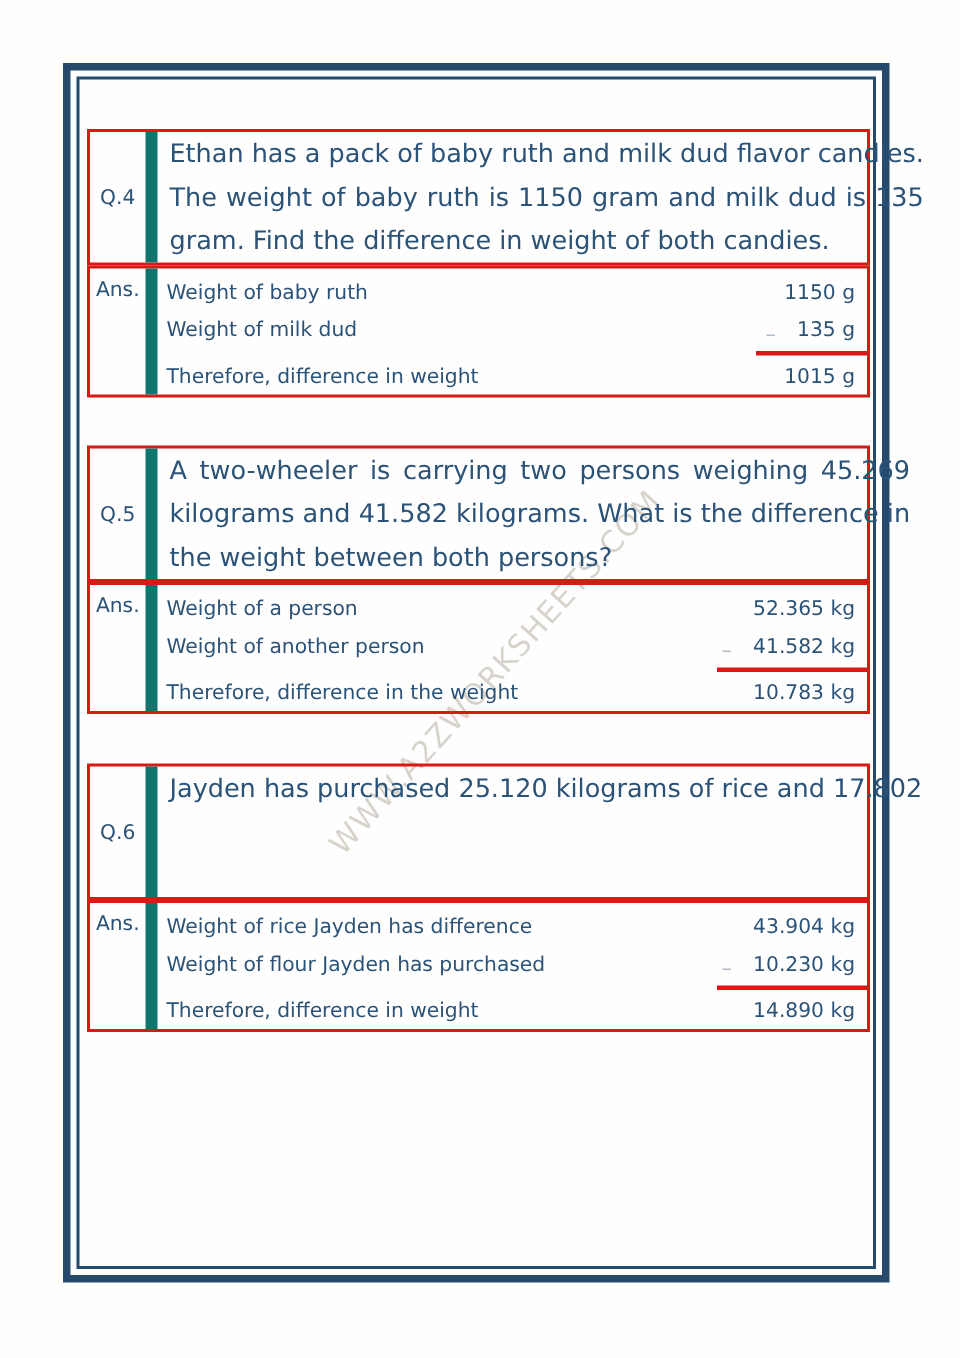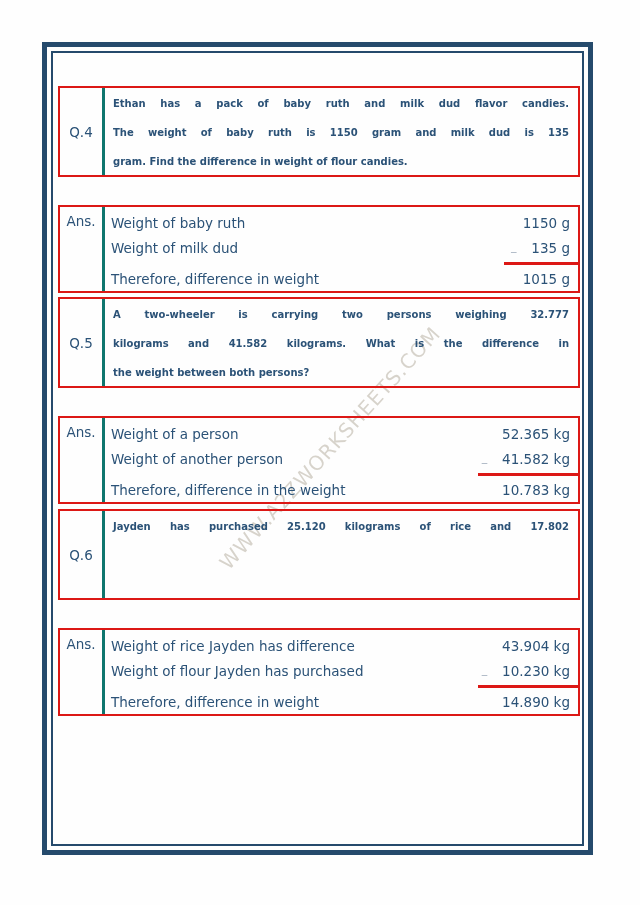--- a/index.html
+++ b/index.html
@@ -25,31 +25,31 @@
   }
   
   .block { position:absolute; left:58px; width:522px; z-index:2; }
   .block-1 { top:86px; }
   .block-2 { top:297px; }
   .block-3 { top:509px; }
   .qbox, .abox {
     display:flex; box-sizing:border-box; border:2px solid #dc1815; background:transparent;
   }
   .qbox { height:91px; }
-  .abox { height:88px;margin-top:28px; }
+  .abox { height:88px; }
   .lcell {
-    width:45px; flex:0 0 45px; border-right:3px solid #0f766e; box-sizing:border-box;
+    width:45px; flex:0 0 45px; border-right:8px solid #0f766e; box-sizing:border-box;
     font-size:13.5px;
   }
   .qlabel { display:flex; align-items:center; justify-content:center; }
   .alabel { text-align:center; padding-top:6px; }
   .qtext { flex:1; padding:1px 9px 0 8px; box-sizing:border-box; }
   .qline {
-    font-size:10px; line-height:29px; white-space:nowrap;
-    text-align:justify; text-align-last:justify;font-weight:bold;
+    font-size:17px; line-height:29px; white-space:nowrap;
+    text-align:justify; text-align-last:justify;
   }
   .qline.last { text-align-last:left; }
   .arows {
     flex:1; box-sizing:border-box; padding:4px 8px 0 6px; position:relative;
     display:flex; flex-direction:column;
   }
   .arow {
     display:flex; justify-content:space-between; align-items:center;
     height:27px; font-size:13.5px;
   }
@@ -70,21 +70,21 @@
   <div class="frame-inner"></div>
 
   <div class="watermark">WWW.A2ZWORKSHEETS.COM</div>
 
   <section class="block block-1">
     <div class="qbox">
       <div class="lcell qlabel">Q.4</div>
       <div class="qtext">
         <div class="qline">Ethan has a pack of baby ruth and milk dud flavor candies.</div>
         <div class="qline">The weight of baby ruth is 1150 gram and milk dud is 135</div>
-        <div class="qline last">gram. Find the difference in weight of flour candies.</div>
+        <div class="qline last">gram. Find the difference in weight of both candies.</div>
       </div>
     </div>
     <div class="abox">
       <div class="lcell alabel">Ans.</div>
       <div class="arows">
         <div class="arow">
           <span class="rlabel">Weight of baby ruth</span>
           <span class="rvalue">1150 g</span>
         </div>
         <div class="arow">
@@ -102,21 +102,21 @@
           <span class="rvalue">1015 g</span>
         </div>
       </div>
     </div>
   </section>
 
   <section class="block block-2">
     <div class="qbox">
       <div class="lcell qlabel">Q.5</div>
       <div class="qtext">
-        <div class="qline">A two-wheeler is carrying two persons weighing 32.777</div>
+        <div class="qline">A two-wheeler is carrying two persons weighing 45.269</div>
         <div class="qline">kilograms and 41.582 kilograms. What is the difference in</div>
         <div class="qline last">the weight between both persons?</div>
       </div>
     </div>
     <div class="abox">
       <div class="lcell alabel">Ans.</div>
       <div class="arows">
         <div class="arow">
           <span class="rlabel">Weight of a person</span>
           <span class="rvalue">52.365 kg</span>

